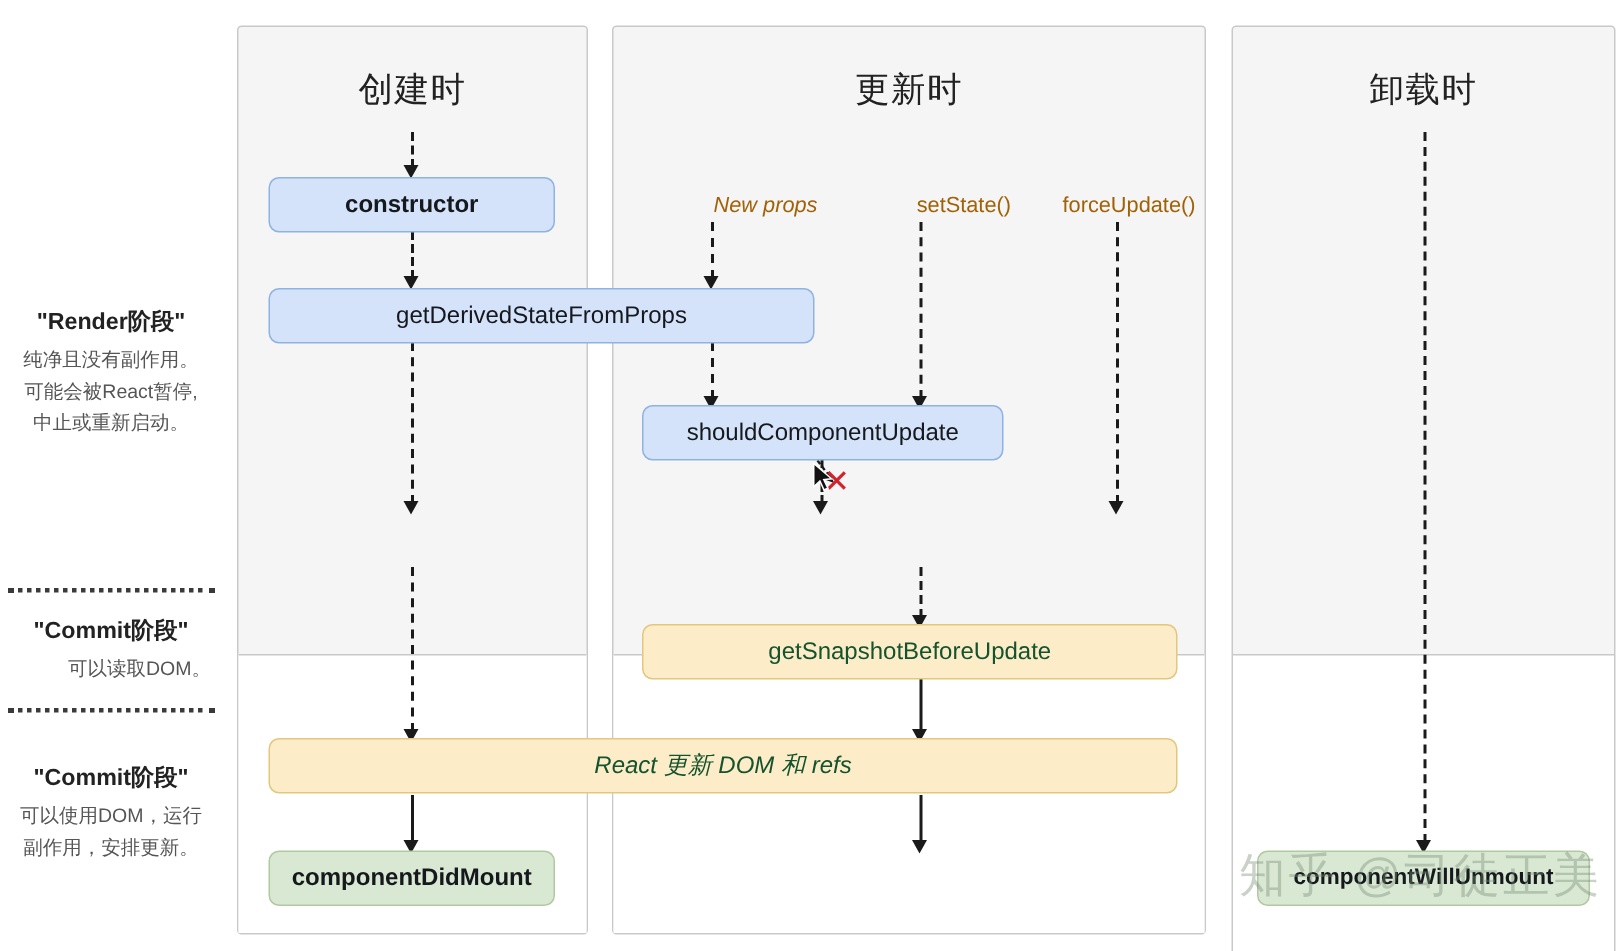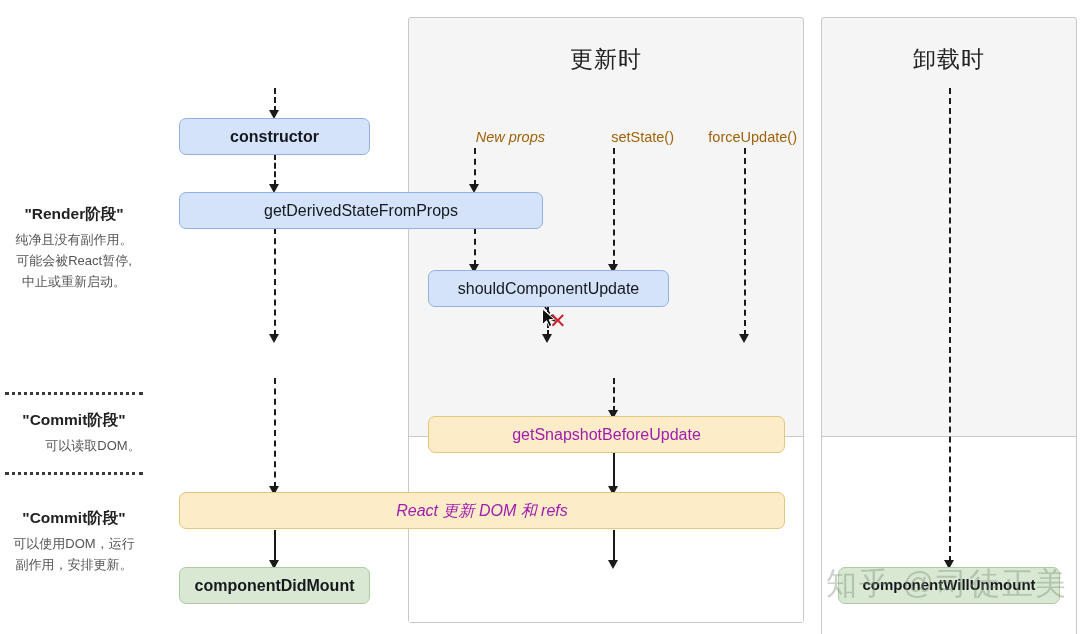--- a/index.html
+++ b/index.html
@@ -51,21 +51,21 @@
   .node{
     position:absolute;
     box-sizing:border-box;
     border-radius:7px;
     display:flex;align-items:center;justify-content:center;
     font-size:16px;
     text-align:center;
     line-height:1.1;
   }
   .node.blue{background:#d4e3fa;border:1px solid #8fb3e0;color:#15181c;}
-  .node.yellow{background:#fcecc8;border:1px solid #e3c77e;color:#a21caf;}
+  .node.yellow{background:#fcecc8;border:1px solid #e3c77e;color:#14532d;}
   .node.green{background:#d9e8d2;border:1px solid #afcaa0;color:#15181c;}
   .node.bold{font-weight:bold;}
   .node.italic{font-style:italic;}
 
   
   .trigger{
     position:absolute;
     font-size:14.5px;
     color:#a16207;
     text-align:right;
@@ -110,20 +110,24 @@
     letter-spacing:2px;
     font-weight:500;
     pointer-events:none;
   }
 </style>
 </head>
 <body>
 
 <div id="stage">
 
+  <div class="col" style="left:158px;top:17px;width:234px;height:606px;">
+    <div class="col-inner-white" style="top:418px;bottom:0;"></div>
+    <div class="col-title">创建时</div>
+  </div>
 
   <div class="col" style="left:408px;top:17px;width:396px;height:606px;">
     <div class="col-inner-white" style="top:418px;bottom:0;"></div>
     <div class="col-title">更新时</div>
   </div>
 
   <div class="col" style="left:821px;top:17px;width:256px;height:632px;">
     <div class="col-inner-white" style="top:418px;bottom:0;"></div>
     <div class="col-title">卸载时</div>
   </div>

